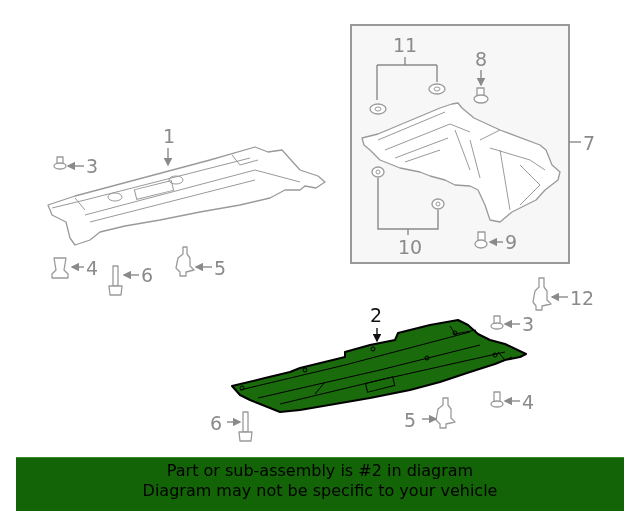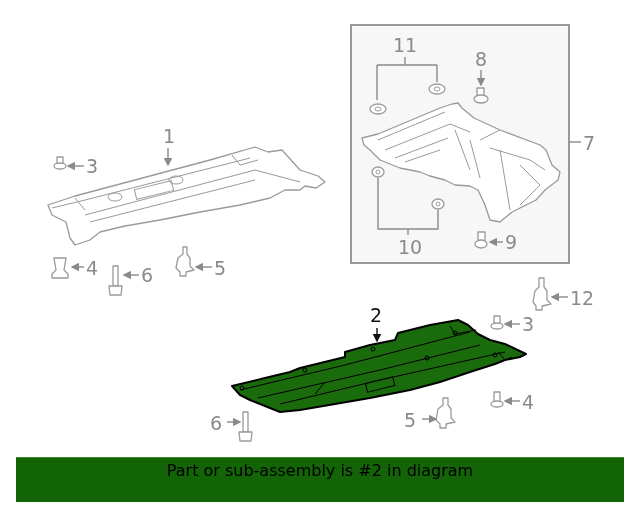--- a/index.html
+++ b/index.html
@@ -6,21 +6,21 @@
     body { width: 640px; height: 512px; position: relative; overflow: hidden; font-family: "DejaVu Sans", sans-serif; }
     #diagram { position: absolute; left: 0; top: 0; width: 640px; height: 512px; }
     .callout { font-family: "DejaVu Sans", sans-serif; font-size: 19px; fill: #8a8a8a; }
     .callout-dark { font-family: "DejaVu Sans", sans-serif; font-size: 19px; fill: #111111; }
     .gray-line { stroke: #8a8a8a; stroke-width: 1.4; fill: none; }
     .part-gray { stroke: #9a9a9a; stroke-width: 1.3; fill: #ffffff; stroke-linejoin: round; }
     .part-detail { stroke: #9a9a9a; stroke-width: 1; fill: none; }
     .part-hl { stroke: #000000; stroke-width: 2; fill: #1a6b0c; stroke-linejoin: round; }
     .part-hl-detail { stroke: #000000; stroke-width: 1; fill: none; }
     #banner {
-      position: absolute; left: 16px; top: 457px; width: 608px; height: 45px;
+      position: absolute; left: 16px; top: 457px; width: 608px; height: 54px;
       background: #136307; border-top: 1px solid #3a8a2a;
       color: #000000; text-align: center;
       font-family: "DejaVu Sans", sans-serif; font-size: 16px; line-height: 20px;
       padding-top: 3px; box-sizing: border-box;
     }
     #banner div { white-space: nowrap; }
   </style>
 </head>
 <body>
 
@@ -156,13 +156,14 @@
   <g>
     <rect x="243" y="412" width="5" height="20" class="part-gray"></rect>
     <path class="part-gray" d="M239,432 L252,432 L251,441 L240,441 Z"></path>
   </g>
   <line x1="227" y1="422" x2="240" y2="422" class="gray-line" marker-end="url(#arrG)"></line>
   <text x="210" y="430" class="callout">6</text>
 </svg>
 
 <div id="banner">
   <div>Part or sub-assembly is #2 in diagram</div>
+  <div>Diagram may not be specific to your vehicle</div>
 </div>
 
 </body></html>

